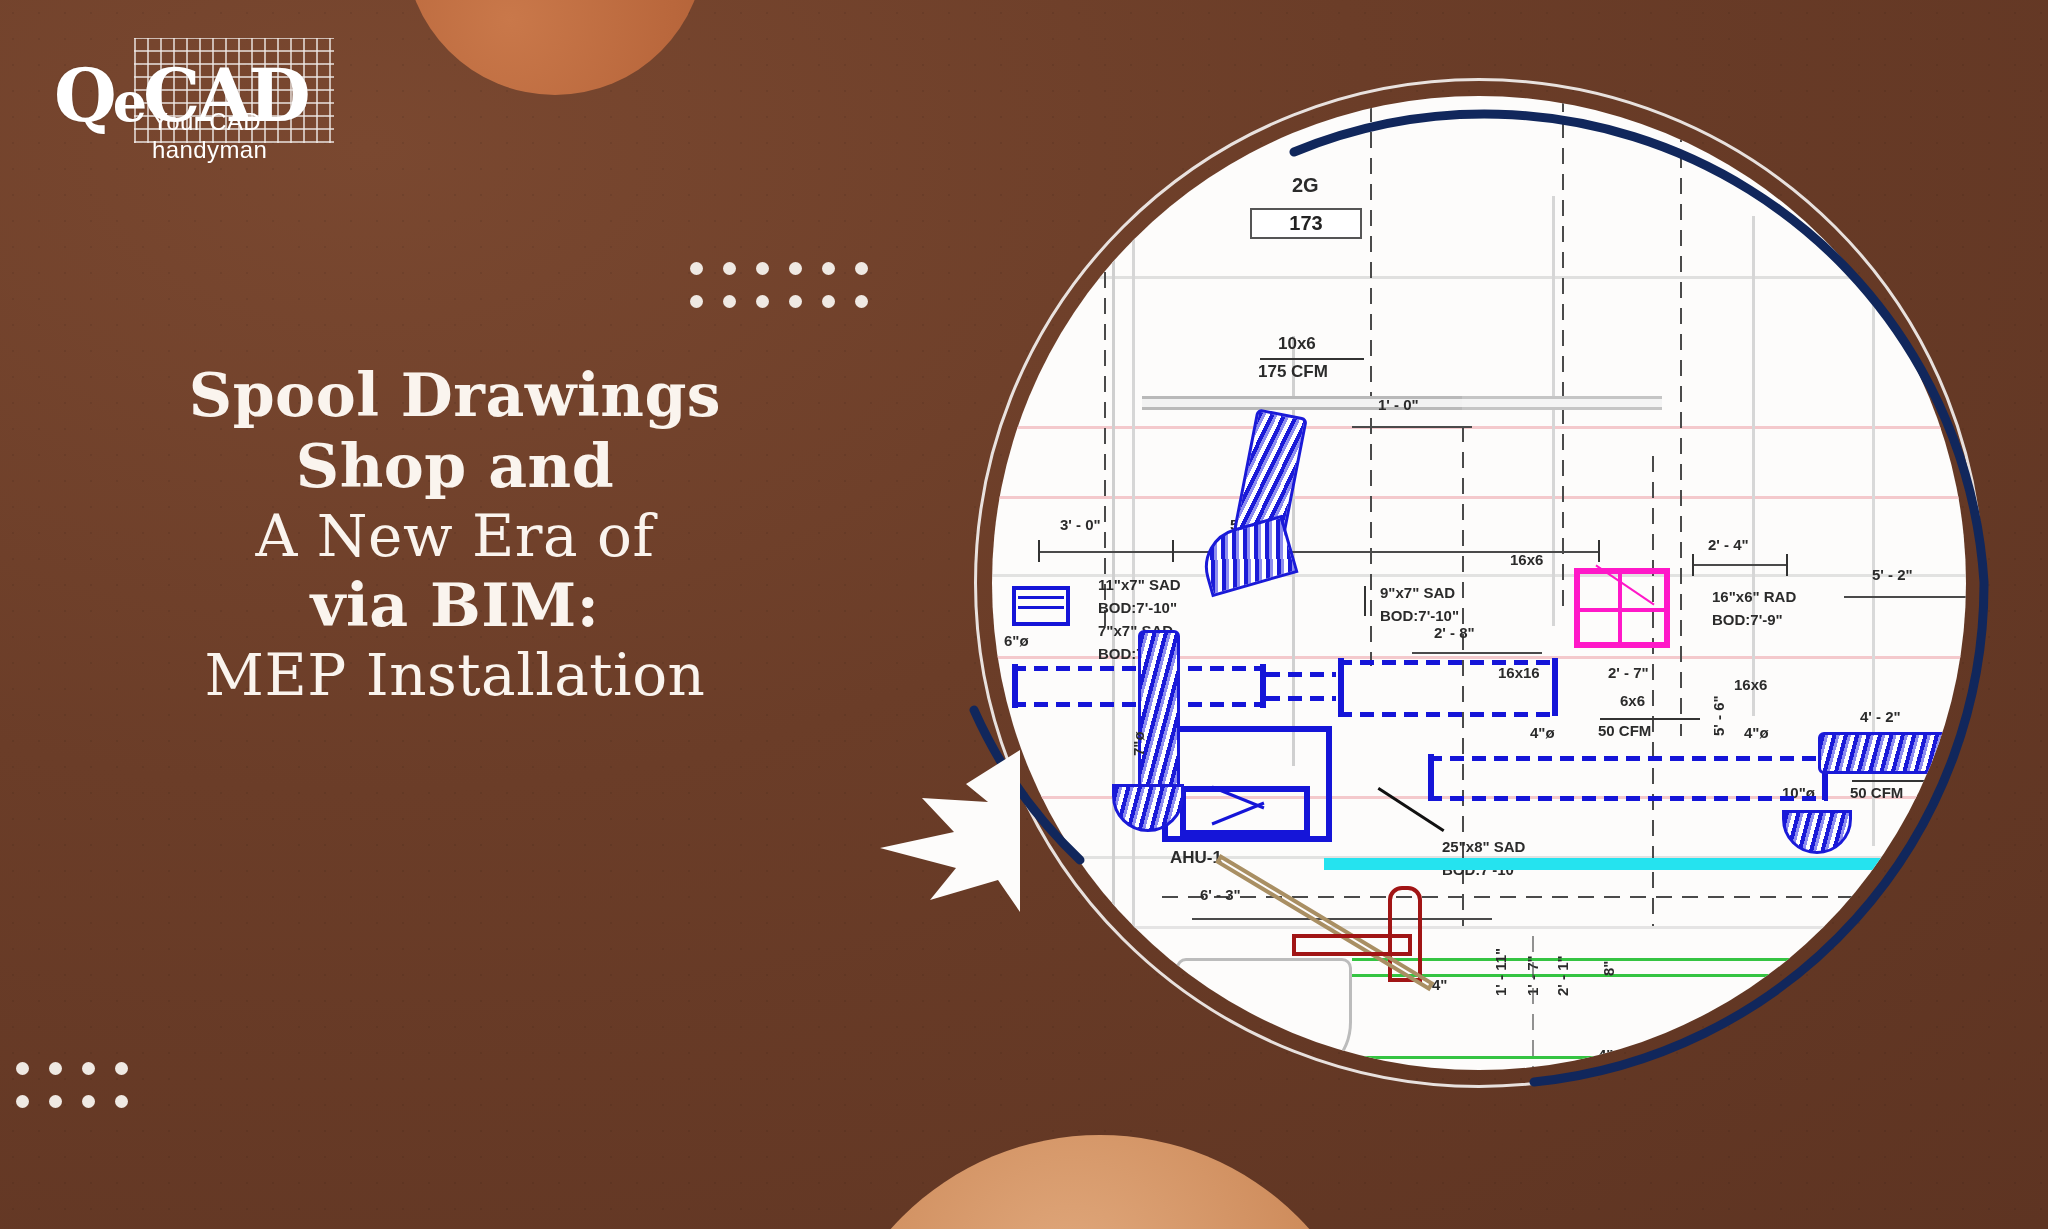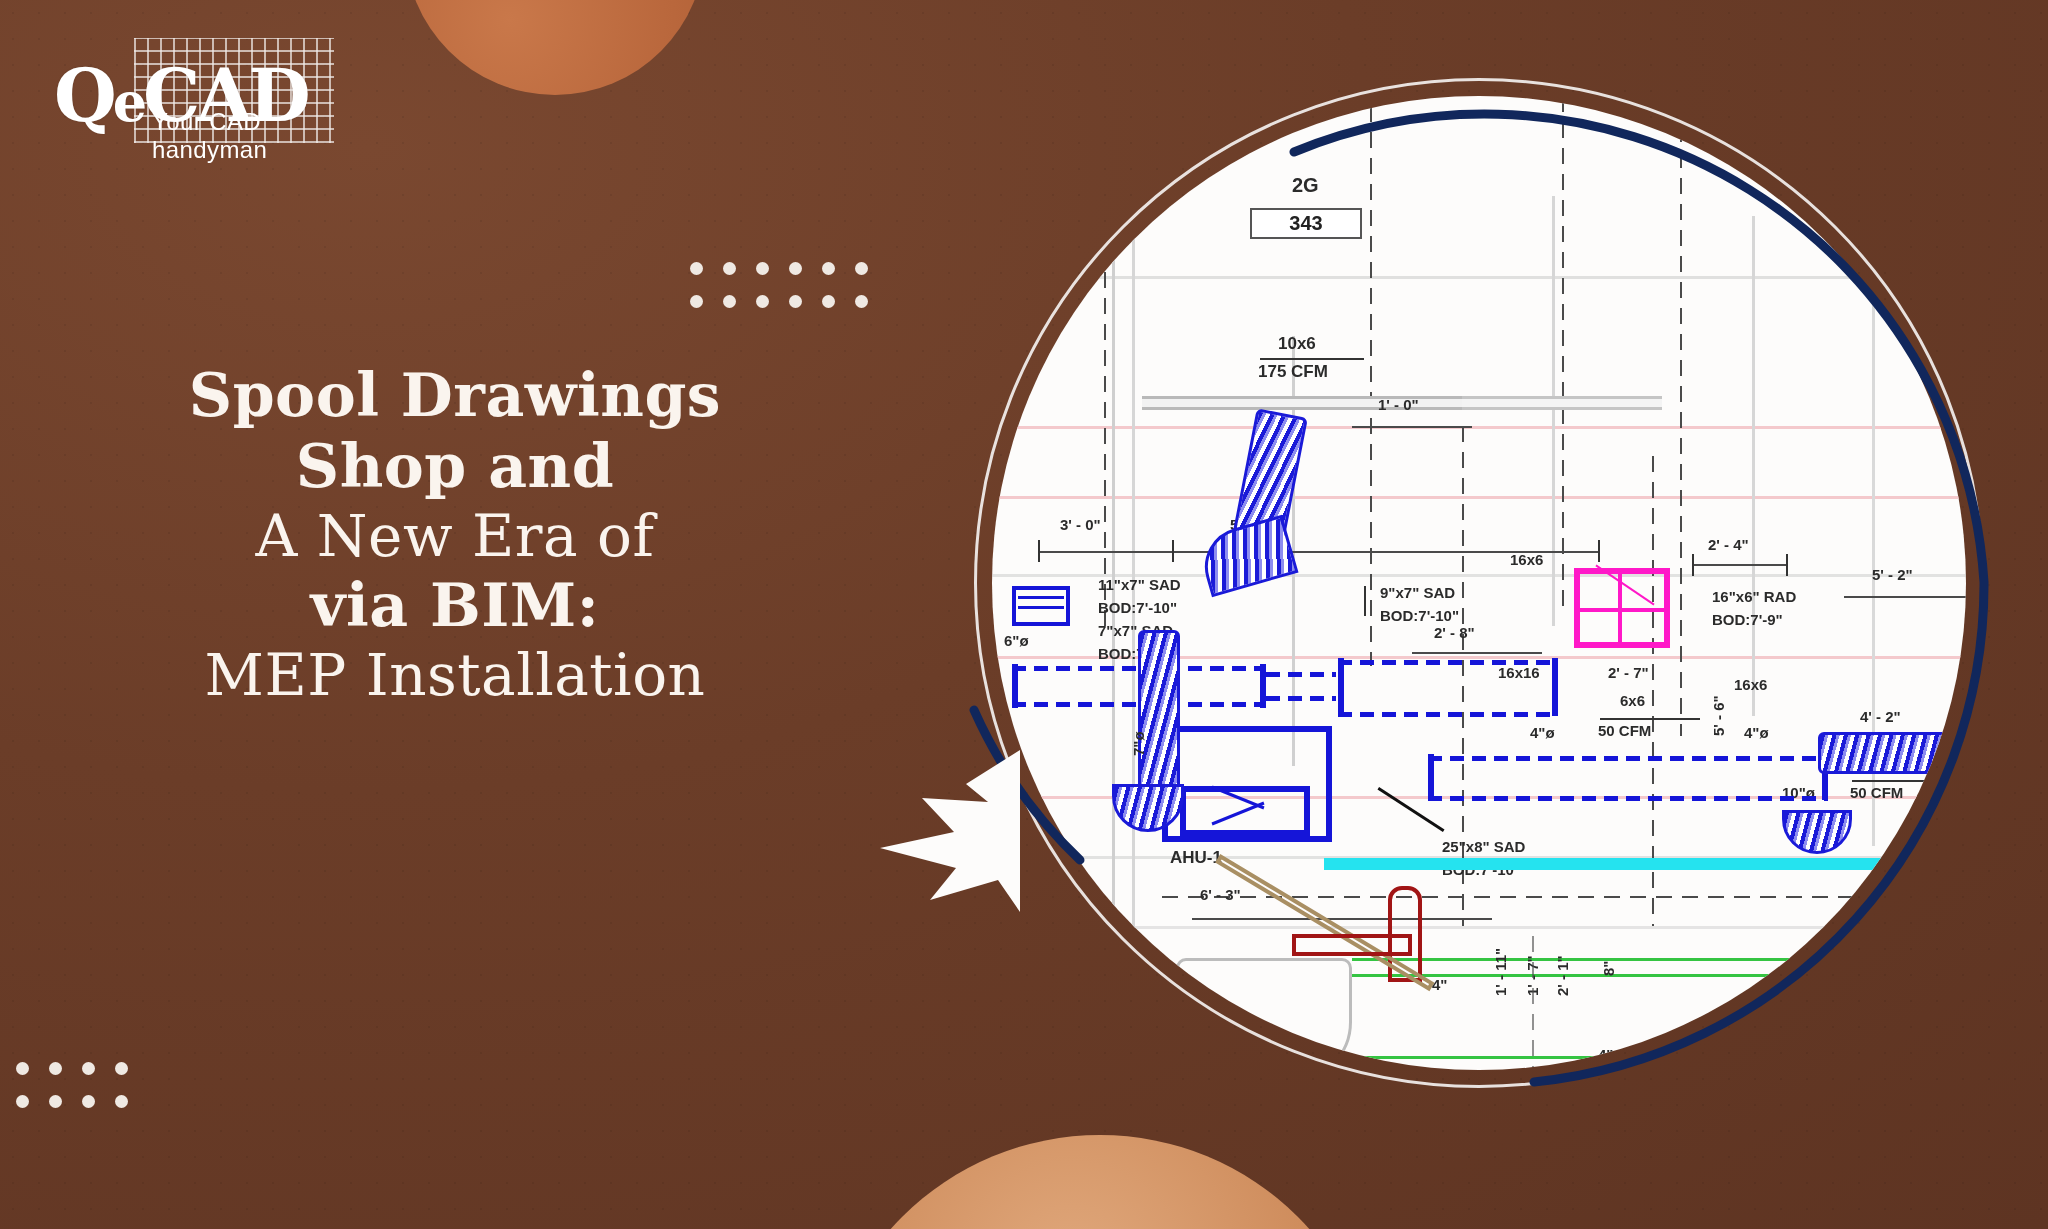--- a/index.html
+++ b/index.html
@@ -242,21 +242,21 @@
 
     <div class="bp vdash" style="left:112px;top:20px;height:520px;"></div>
     <div class="bp vdash" style="left:378px;top:10px;height:560px;"></div>
     <div class="bp vdash" style="left:570px;top:0;height:520px;"></div>
     <div class="bp vdash" style="left:688px;top:30px;height:610px;"></div>
     <div class="bp vdash" style="left:470px;top:330px;height:500px;"></div>
     <div class="bp vdash" style="left:660px;top:360px;height:470px;"></div>
     <div class="bp hdash" style="left:170px;top:800px;width:740px;"></div>
 
     <div class="bp bp-label lg" style="left:300px;top:78px;">2G</div>
-    <div class="bp bp-box" style="left:258px;top:112px;width:112px;">343</div>
+    <div class="bp bp-box" style="left:258px;top:112px;width:112px;">173</div>
 
     <div class="bp bp-label md" style="left:286px;top:238px;">10x6</div>
     <div class="bp" style="left:268px;top:262px;width:104px;height:2px;background:#333;"></div>
     <div class="bp bp-label md" style="left:266px;top:266px;">175 CFM</div>
 
     <div class="bp" style="left:150px;top:300px;width:330px;height:14px;border-top:3px solid #b9b9b9;border-bottom:3px solid #b9b9b9;background:#f2f2f2;"></div>
     <div class="bp" style="left:470px;top:300px;width:200px;height:14px;border-top:3px solid #c5c5c5;border-bottom:3px solid #c5c5c5;background:#f4f4f4;"></div>
 
     <div class="bp hline" style="left:46px;top:455px;width:560px;"></div>
     <div class="bp dimtick" style="left:46px;top:444px;"></div>

